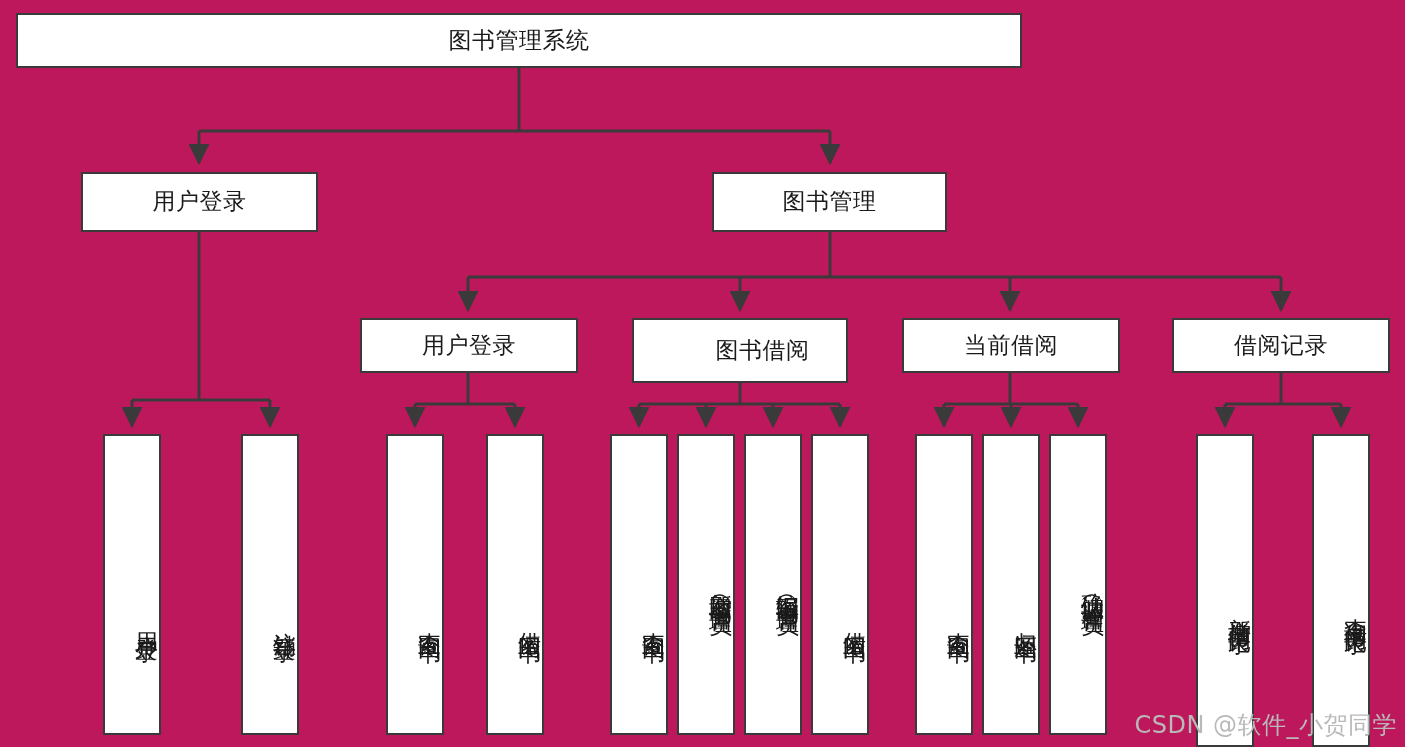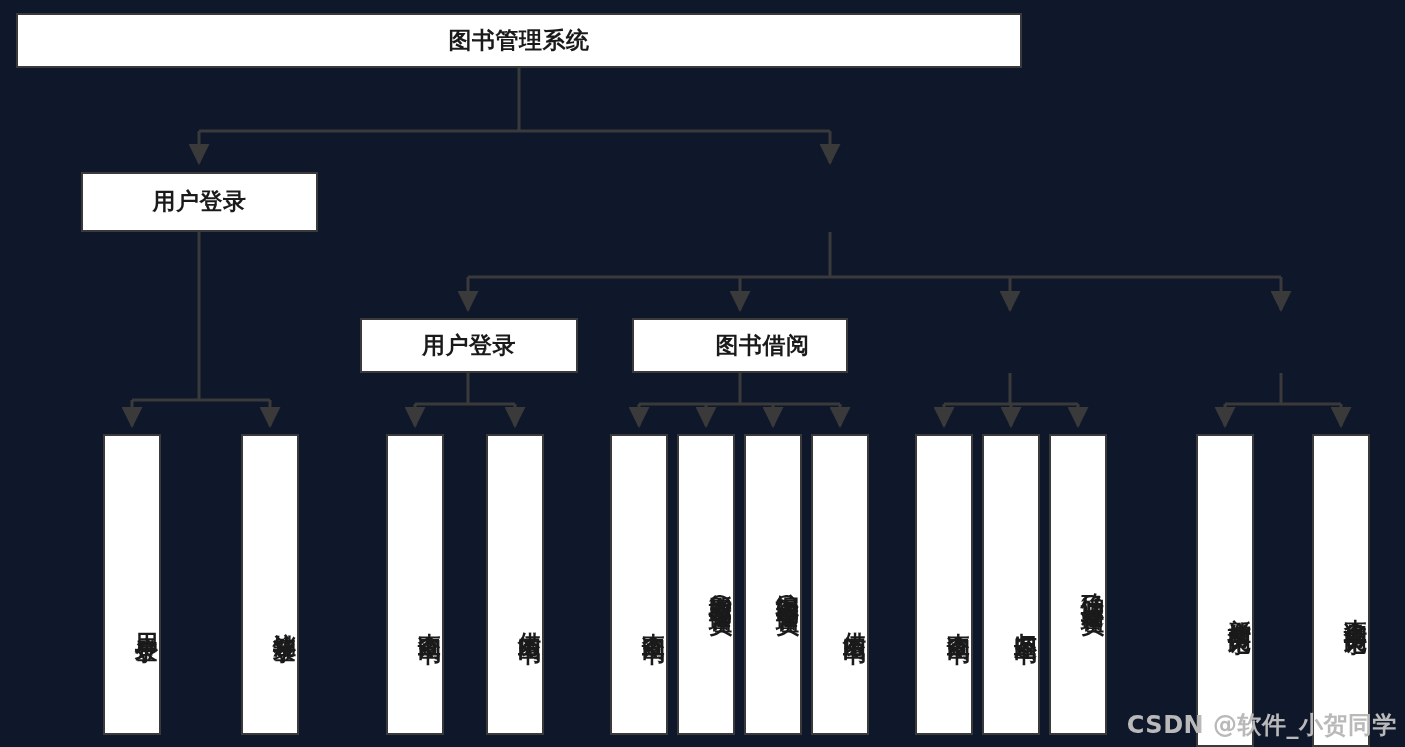--- a/index.html
+++ b/index.html
@@ -8,23 +8,22 @@
     padding: 0;
     background: #ffffff;
   }
   body {
     font-family: "DejaVu Sans", "Liberation Sans", sans-serif;
   }
   #canvas {
     position: relative;
     width: 1405px;
     height: 747px;
-    background: #0f172a;
+    background: #be185d;
     overflow: hidden;
-    font-weight: bold;
   }
   #wires {
     position: absolute;
     left: 0;
     top: 0;
     width: 1405px;
     height: 747px;
     pointer-events: none;
   }
   .node {
@@ -125,23 +124,26 @@
       <path d="M 1281 373 L 1281 404"></path>
       <path d="M 1225 404 L 1341 404"></path>
       <path d="M 1225 404 L 1225 426" marker-end="url(#arrow)"></path>
       <path d="M 1341 404 L 1341 426" marker-end="url(#arrow)"></path>
     </g>
   </svg>
 
   <div class="node horiz" id="root-node" style="left: 16px; top: 13px; width: 1006px; height: 55px;">图书管理系统</div>
 
   <div class="node horiz" style="left: 81px; top: 172px; width: 237px; height: 60px;">用户登录</div>
+  <div class="node horiz" style="left: 712px; top: 172px; width: 235px; height: 60px;">图书管理</div>
 
   <div class="node horiz" style="left: 360px; top: 318px; width: 218px; height: 55px;">用户登录</div>
-  <div class="node horiz" style="left: 632px; top: 318px; width: 216px; height: 55px; padding-left: 45px;">图书借阅</div>
+  <div class="node horiz" style="left: 632px; top: 318px; width: 216px; height: 65px; padding-left: 45px;">图书借阅</div>
+  <div class="node horiz" style="left: 902px; top: 318px; width: 218px; height: 55px;">当前借阅</div>
+  <div class="node horiz" style="left: 1172px; top: 318px; width: 218px; height: 55px;">借阅记录</div>
 
   <div class="node vert pad-small" style="left: 103px; top: 434px; width: 58px; height: 301px;">用户登录</div>
   <div class="node vert pad-small" style="left: 241px; top: 434px; width: 58px; height: 301px;">注销登录</div>
   <div class="node vert pad-small" style="left: 386px; top: 434px; width: 58px; height: 301px;">查询图书</div>
   <div class="node vert pad-small" style="left: 486px; top: 434px; width: 58px; height: 301px;">借阅图书</div>
   <div class="node vert pad-small" style="left: 610px; top: 434px; width: 58px; height: 301px;">查询图书</div>
   <div class="node vert pad-tiny" style="left: 677px; top: 434px; width: 58px; height: 301px;">新增图书（管理员）</div>
   <div class="node vert pad-tiny" style="left: 744px; top: 434px; width: 58px; height: 301px;">编辑图书（管理员）</div>
   <div class="node vert pad-small" style="left: 811px; top: 434px; width: 58px; height: 301px;">借阅图书</div>
   <div class="node vert pad-small" style="left: 915px; top: 434px; width: 58px; height: 301px;">查询图书</div>

